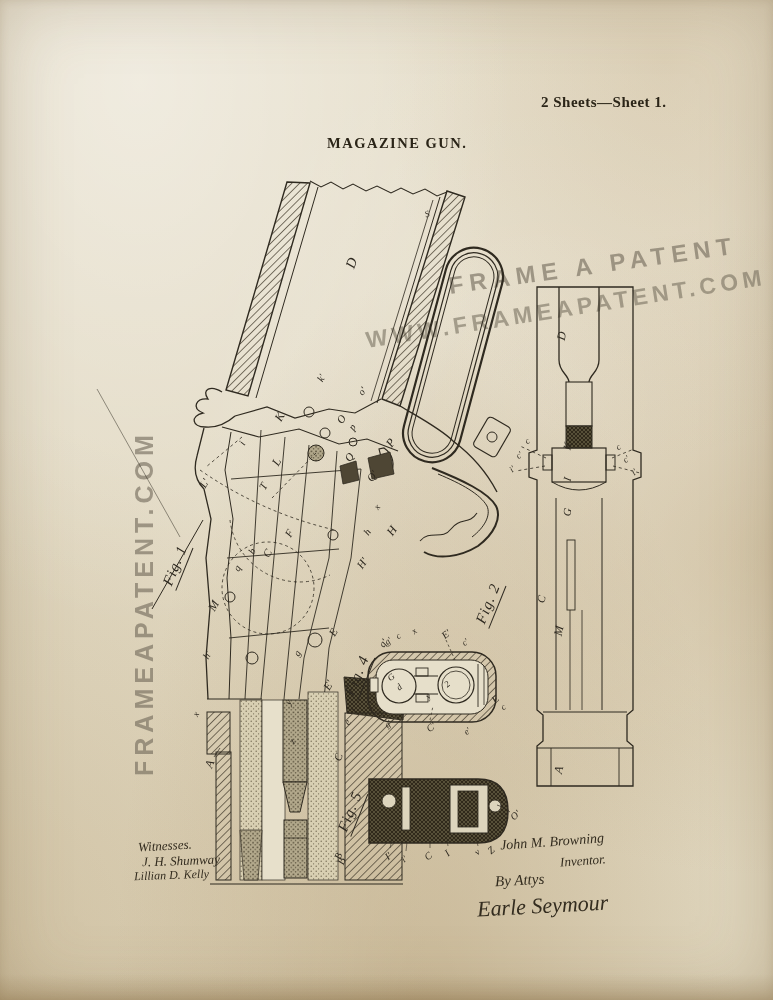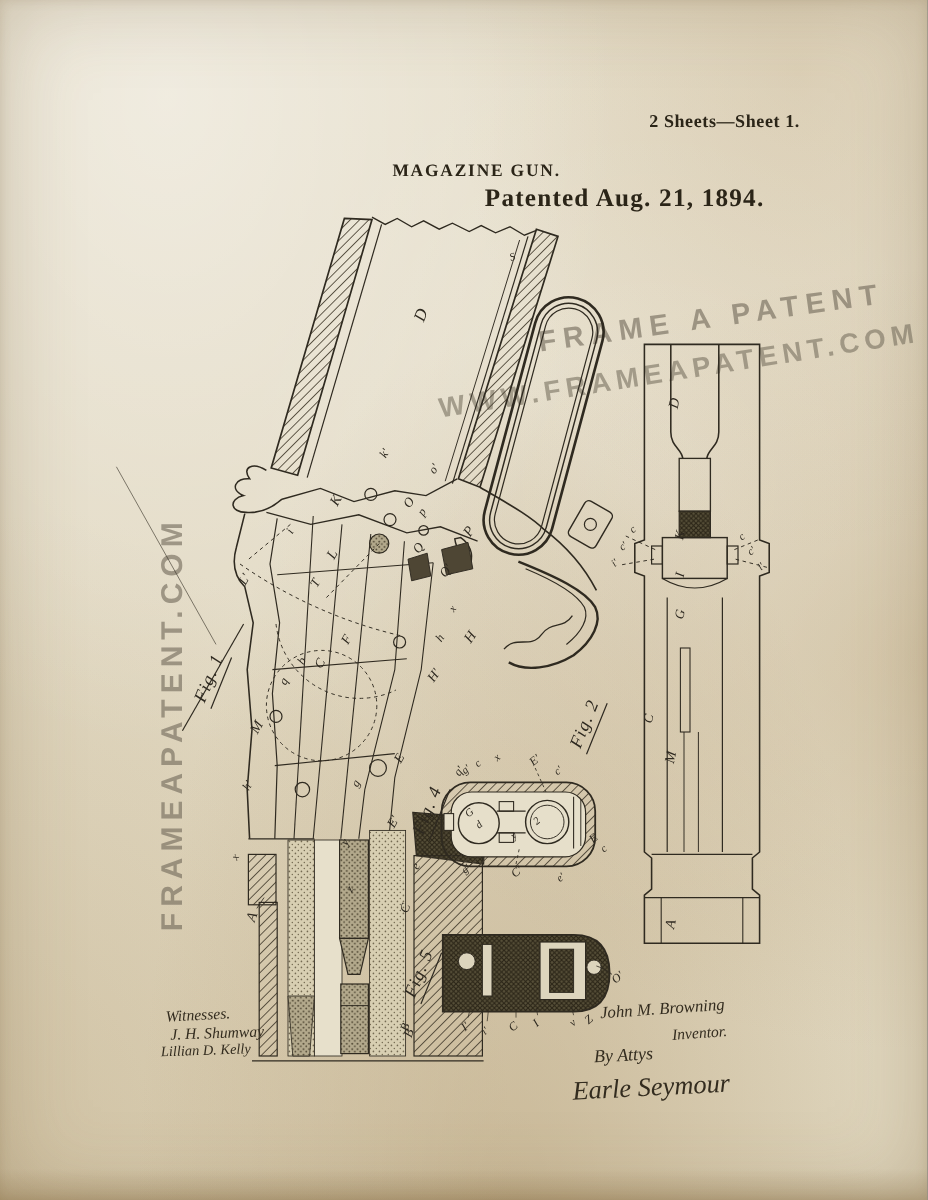--- a/index.html
+++ b/index.html
@@ -53,21 +53,20 @@
 <body>
 
 <div id="sheet">
 
   <span class="wm wm-d1" style="color:rgba(110,102,86,0.60)">FRAME A PATENT</span>
   <span class="wm wm-d2" style="color:rgba(110,102,86,0.55)">WWW.FRAMEAPATENT.COM</span>
   <span class="wm wm-v" style="color:rgba(110,102,86,0.60)">FRAMEAPATENT.COM</span>
 
   <span class="hdr hdr-sheet">2 Sheets—Sheet 1.</span>
   <span class="hdr hdr-title">MAGAZINE GUN.</span>
-  <span class="hdr hdr-date">Patented Aug. 21, 1894.</span>
 
   <svg width="773" height="1000" viewBox="0 0 773 1000">
     <defs>
       <pattern id="h1" width="5.5" height="5.5" patternUnits="userSpaceOnUse" patternTransform="rotate(45)">
         <line x1="0" y1="0" x2="0" y2="5.5" stroke="#473f30" stroke-width="1.4"></line>
       </pattern>
       <pattern id="dense" width="4" height="4" patternUnits="userSpaceOnUse">
         <rect width="4" height="4" fill="#575039"></rect>
         <path d="M0,0L4,4M4,0L0,4" stroke="#2b2517" stroke-width="0.9"></path>
       </pattern>

